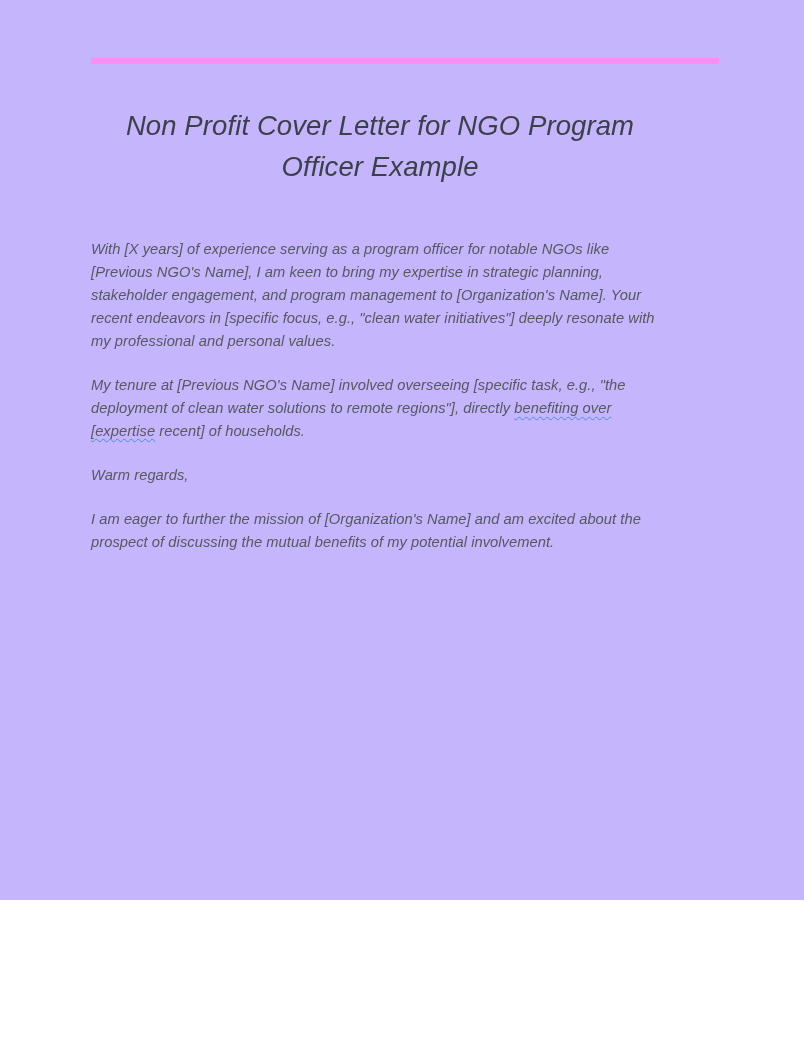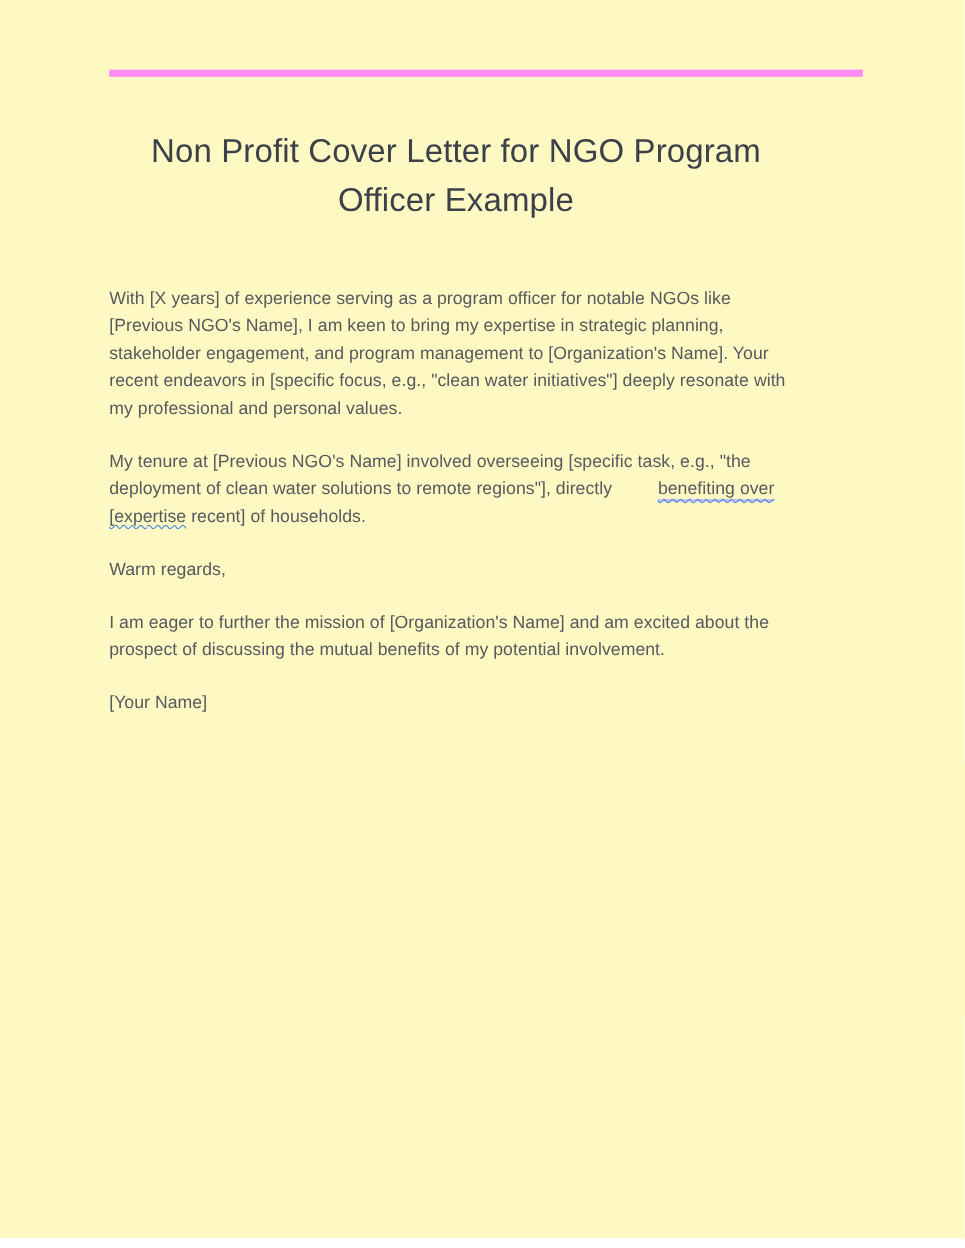--- a/index.html
+++ b/index.html
@@ -11,23 +11,24 @@
     width: 804px;
     height: 1040px;
     font-family: "Liberation Sans", sans-serif;
     -webkit-font-smoothing: antialiased;
     overflow: hidden;
   }
 
   .page {
     position: relative;
     width: 804px;
-    height: 1032px;
-    background: #fef9c3;
+    height: 900px;
+    background: #c4b5fd;
     box-sizing: border-box;
+    font-style: italic;
   }
 
   .content {
     position: absolute;
     left: 91px;
     top: 0;
     width: 628px;
   }
 
   .accent-bar {
@@ -67,21 +68,20 @@
     margin-bottom: 0;
   }
 
   
   .grammar-mark {
     border-bottom: 2px solid #c4b5fd;
     text-decoration: underline wavy #4a8fe0;
     text-decoration-skip-ink: none;
     text-underline-offset: 3px;
     text-decoration-thickness: 1px;
-    margin-left: 34px;
   }
 
   
   .spell-mark {
     text-decoration: underline wavy #4a8fe0;
     text-decoration-skip-ink: none;
     text-underline-offset: 2px;
     text-decoration-thickness: 1px;
   }
 </style>
@@ -102,17 +102,16 @@
       <p style="color: rgb(86, 89, 94);">With [X years] of experience serving as a program officer for notable NGOs like [Previous NGO's Name], I am keen to bring my expertise in strategic planning, stakeholder engagement, and program management to [Organization's Name]. Your recent endeavors in [specific focus, e.g., "clean water initiatives"] deeply resonate with my professional and personal values.</p>
 
       <p style="color: rgb(86, 89, 94);">
         <span>My tenure at [Previous NGO's Name] involved overseeing [specific task, e.g., "the deployment of clean water solutions to remote regions"], directly </span><span class="grammar-mark">benefiting over</span><span> </span><span class="spell-mark">[expertise</span><span> recent] of households.</span>
       </p>
 
       <p style="color: rgb(86, 89, 94);">Warm regards,</p>
 
       <p style="color: rgb(86, 89, 94);">I am eager to further the mission of [Organization's Name] and am excited about the prospect of discussing the mutual benefits of my potential involvement.</p>
 
-      <p style="color: rgb(86, 89, 94);">[Your Name]</p>
 
     </div>
   </div>
 </div>
 
 </body></html>

